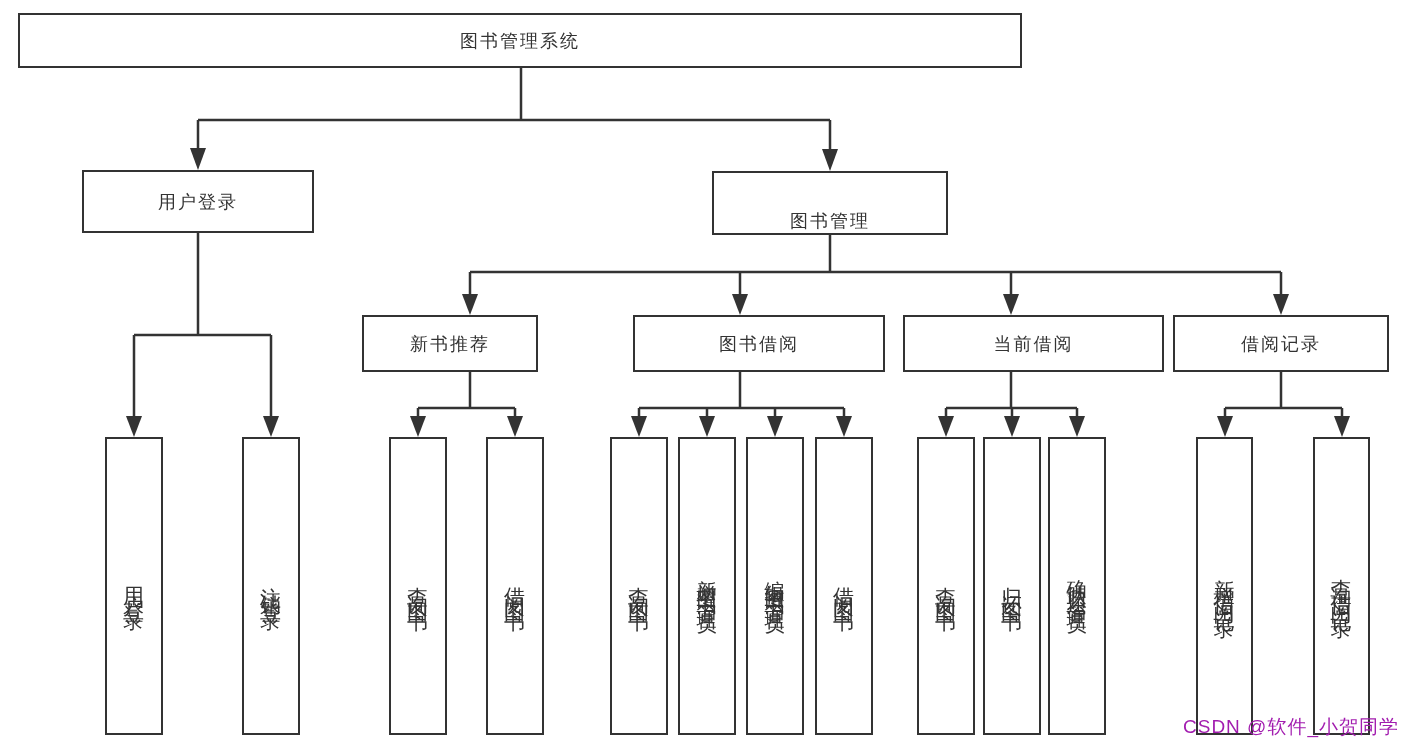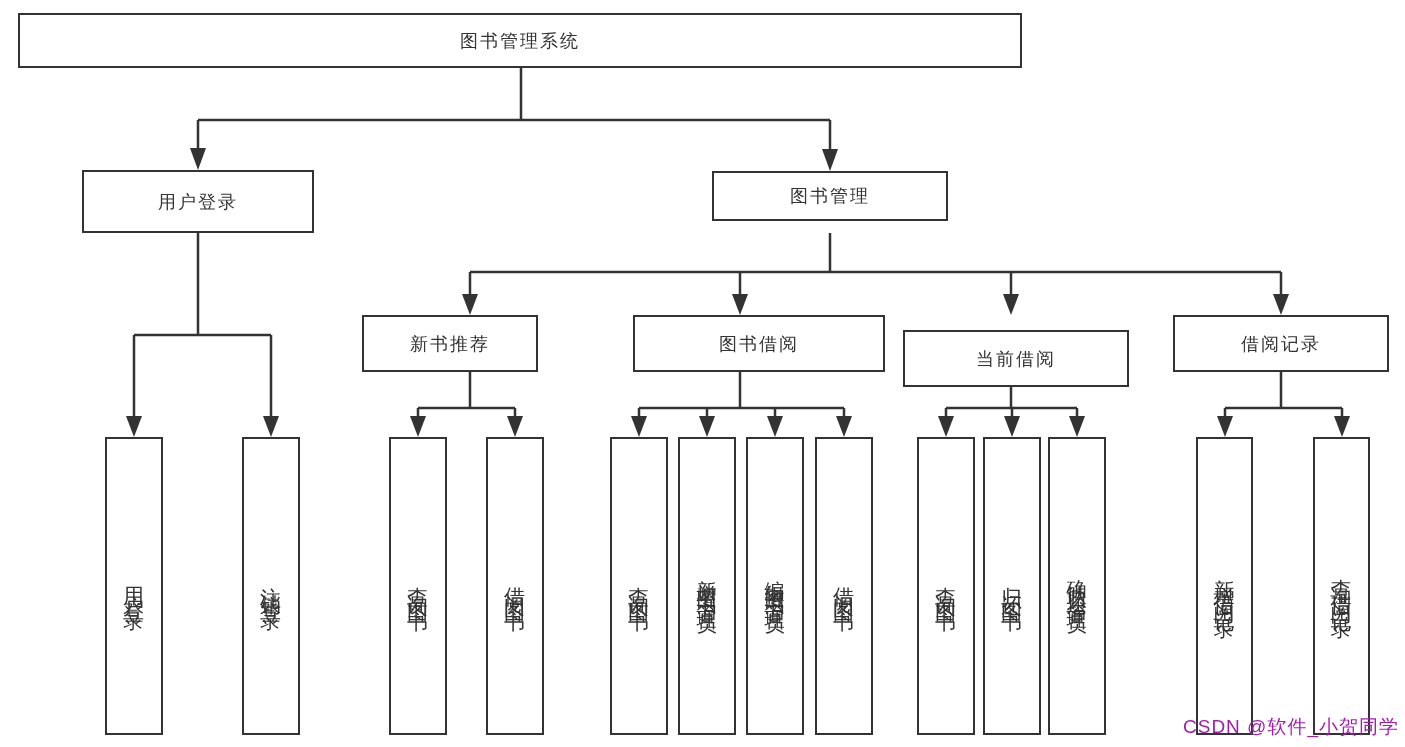--- a/index.html
+++ b/index.html
@@ -107,31 +107,31 @@
     </g>
   </svg>
 
   <div class="box hbox" style="left:18px; top:13px; width:1004px; height:55px;">
     <span>图书管理系统</span>
   </div>
 
   <div class="box hbox" style="left:82px; top:170px; width:232px; height:63px;">
     <span>用户登录</span>
   </div>
-  <div class="box hbox" style="left:712px; top:171px; width:236px; height:50px;">
+  <div class="box hbox" style="left:712px; top:171px; width:236px; height:64px;align-items:flex-end;">
     <span>图书管理</span>
   </div>
 
   <div class="box hbox" style="left:362px; top:315px; width:176px; height:57px;">
     <span>新书推荐</span>
   </div>
   <div class="box hbox" style="left:633px; top:315px; width:252px; height:57px;">
     <span>图书借阅</span>
   </div>
-  <div class="box hbox" style="left:903px; top:330px; width:226px; height:57px;">
+  <div class="box hbox" style="left:903px; top:315px; width:261px; height:57px;">
     <span>当前借阅</span>
   </div>
   <div class="box hbox" style="left:1173px; top:315px; width:216px; height:57px;">
     <span>借阅记录</span>
   </div>
 
   <div class="box vbox" style="left:105px; top:437px; width:58px; height:298px;">
     <span class="vlabel">用户登录</span>
   </div>
   <div class="box vbox" style="left:242px; top:437px; width:58px; height:298px;">

